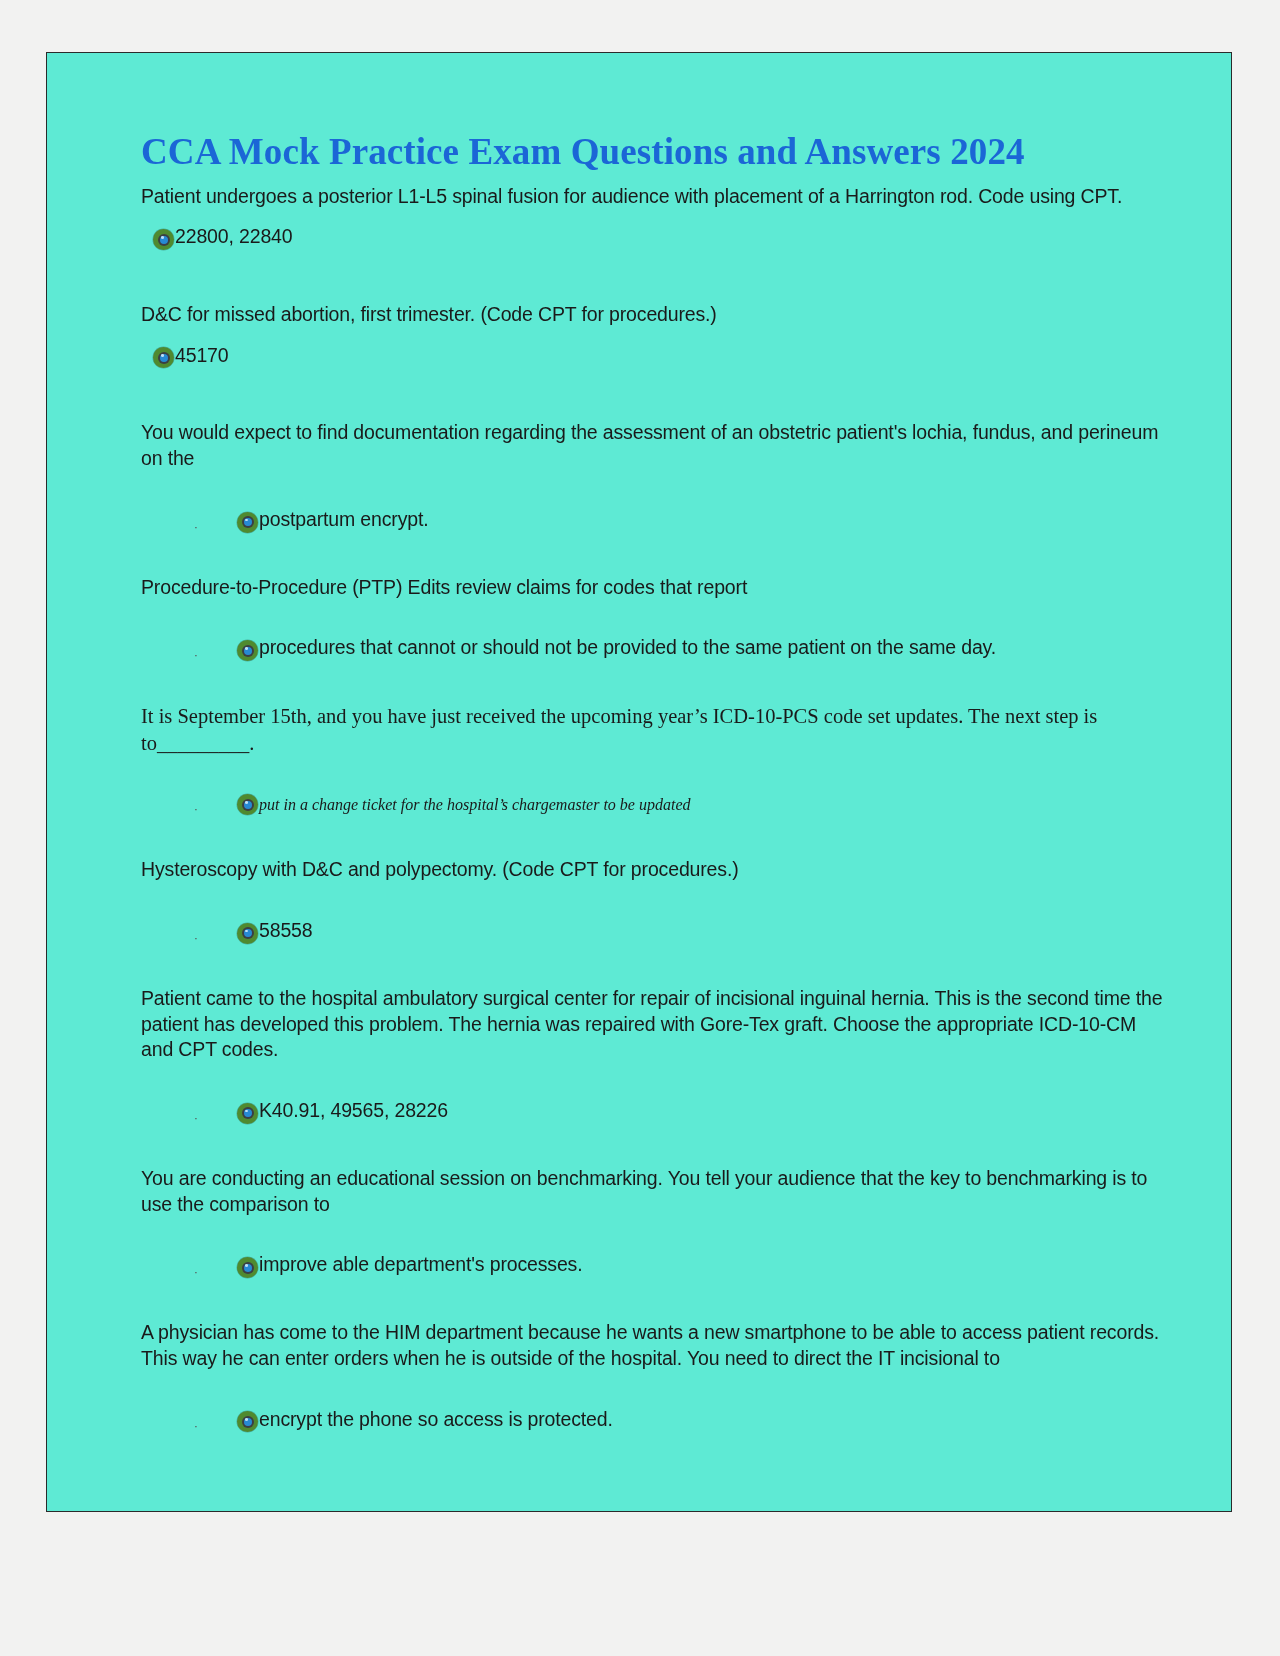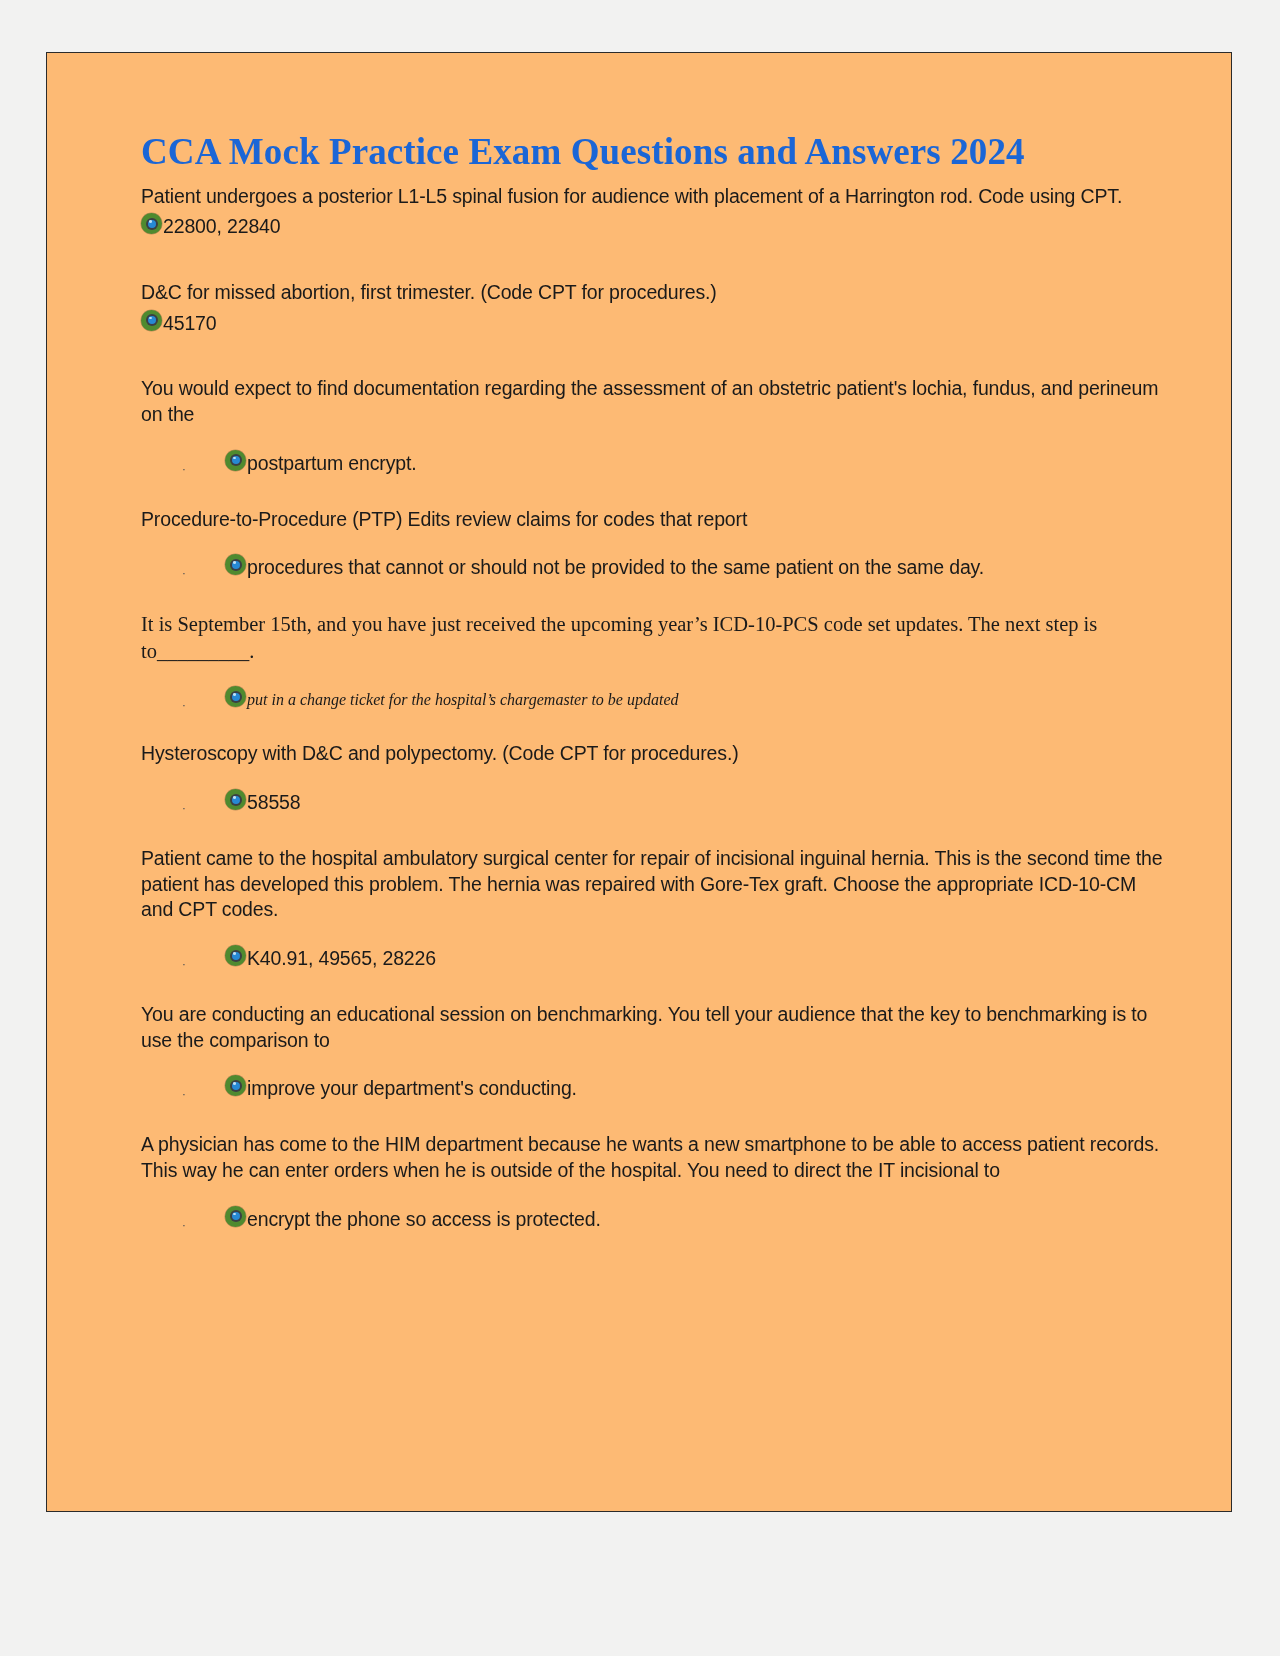--- a/index.html
+++ b/index.html
@@ -14,21 +14,21 @@
     -webkit-font-smoothing: antialiased;
   }
 
   .page {
     position: absolute;
     left: 46px;
     top: 52px;
     width: 1186px;
     height: 1460px;
     border: 1.5px solid #2b2b2b;
-    background: #fdba74;
+    background: #5eead4;
     box-sizing: border-box;
     overflow: hidden;
   }
 
   .page-inner {
     padding: 78px 62px 0 94px;
   }
 
   .doc-title {
     font-family: "Liberation Serif", "DejaVu Serif", serif;
@@ -56,22 +56,22 @@
   }
   .question.serif {
     font-family: "Liberation Serif", "DejaVu Serif", serif;
     font-size: 20.5px;
     line-height: 1.3;
     letter-spacing: 0;
   }
 
   .answer-row {
     display: flex;
-    align-items: flex-start;
-    margin: 0;
+    align-items: flex-end;
+    margin: 12px;
   }
 
   
   .dot-marker {
     width: 10px;
     flex: 0 0 10px;
     color: #555;
     font-size: 13px;
     line-height: 1;
     padding-top: 14px;
@@ -276,21 +276,21 @@
       <div class="sp-sm"></div>
       <div class="answer-row indent">
         <span class="dot-marker">·</span>
         <span class="gap"></span>
         <span class="target-icon">
           <span class="ring-outer"></span>
             <span class="ring-mid"></span>
             <span class="ring-inner"></span>
             <span class="glint"></span>
         </span>
-        <span class="answer-text">improve your department's conducting.</span>
+        <span class="answer-text">improve able department's processes.</span>
       </div>
     </div>
     <div class="sp-md"></div>
 
     <div class="qa">
       <p class="question">A physician has come to the HIM department because he wants a new smartphone to be able to access patient records. This way he can enter orders when he is outside of the hospital. You need to direct the IT incisional to</p>
       <div class="sp-sm"></div>
       <div class="answer-row indent">
         <span class="dot-marker">·</span>
         <span class="gap"></span>

